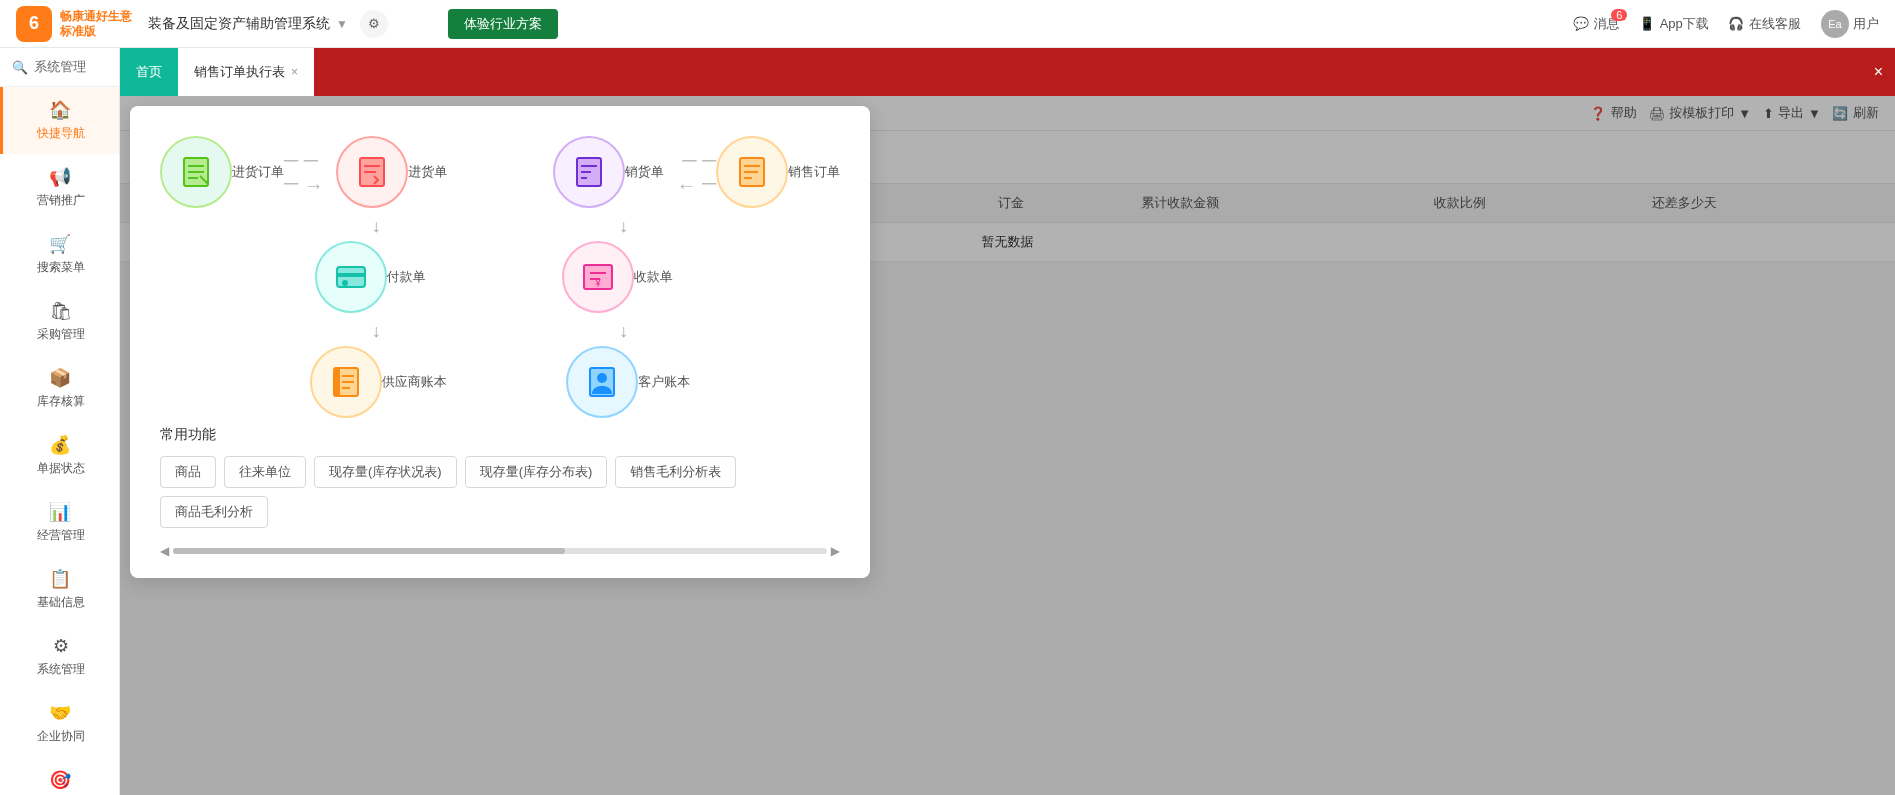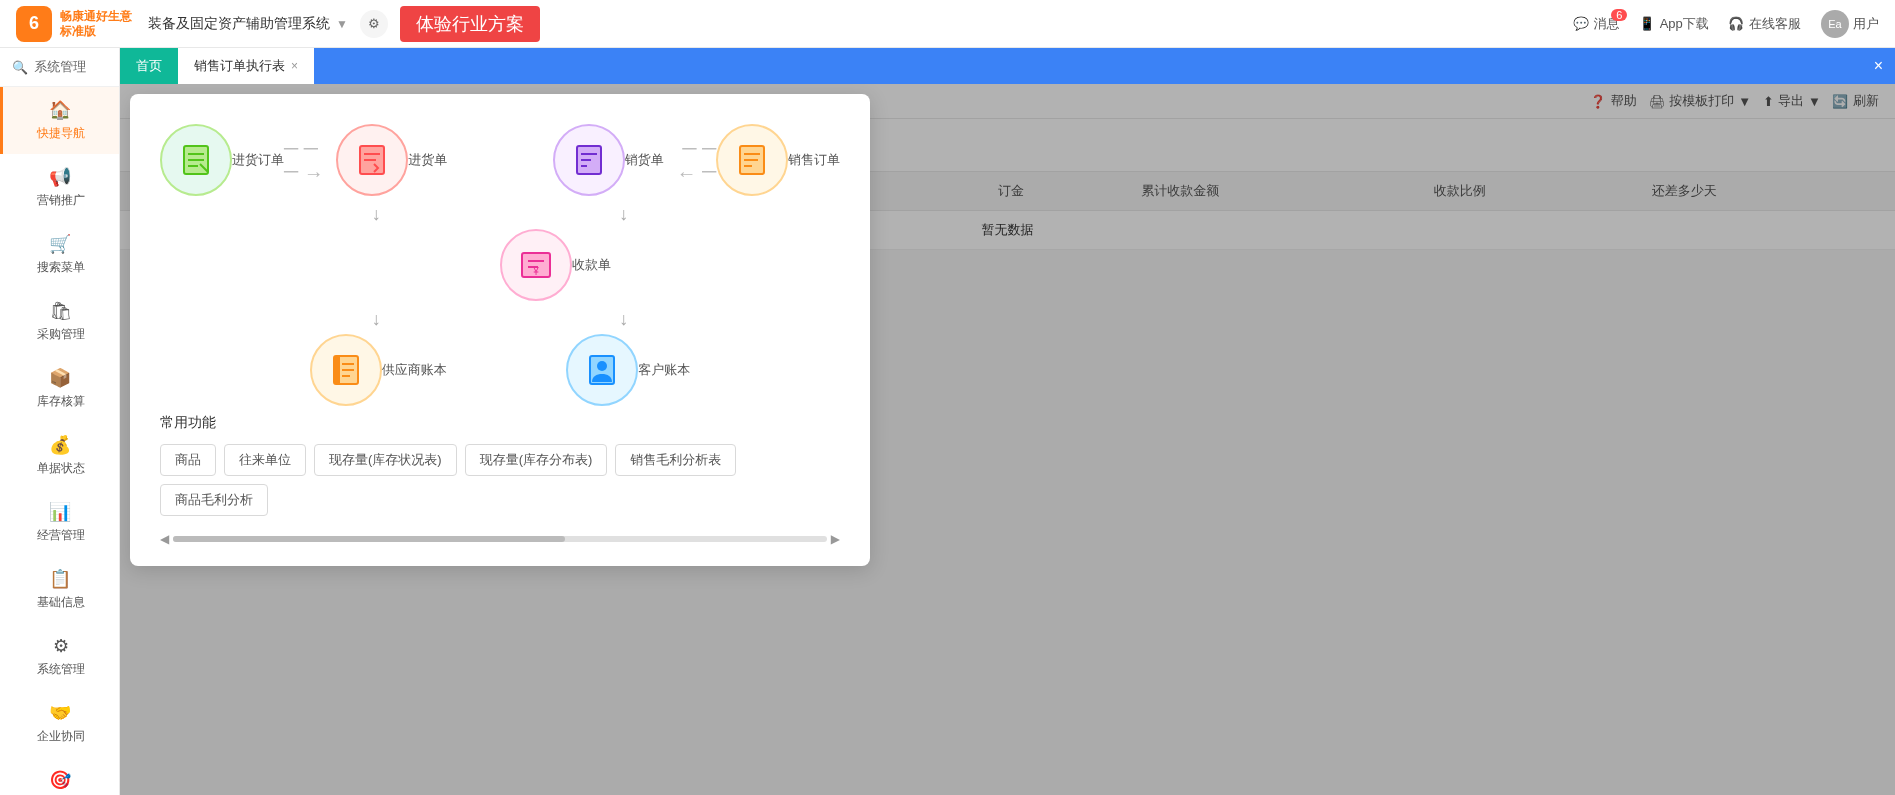--- a/index.html
+++ b/index.html
@@ -14,22 +14,22 @@
       background: #fff; border-bottom: 1px solid #e8e8e8;
       padding: 0 16px; gap: 12px; flex-shrink: 0;
     }
     .logo-area { display: flex; align-items: center; gap: 8px; width: 120px; }
     .logo-icon { width: 36px; height: 36px; background: #ff7c18; border-radius: 8px; display: flex; align-items: center; justify-content: center; color: #fff; font-size: 18px; font-weight: bold; }
     .logo-text { font-size: 12px; color: #ff7c18; font-weight: bold; line-height: 1.2; }
     .system-title { display: flex; align-items: center; gap: 6px; color: #333; font-size: 14px; font-weight: 500; }
     .title-dropdown { color: #999; font-size: 12px; cursor: pointer; }
     .gear-btn { width: 28px; height: 28px; border-radius: 50%; background: #f5f5f5; display: flex; align-items: center; justify-content: center; cursor: pointer; color: #666; }
     .experience-btn {
-      background: #ef4444; color: #fff; border: none; border-radius: 4px;
-      padding: 6px 16px; font-size: 18px; cursor: pointer;
+      background: #15803d; color: #fff; border: none; border-radius: 4px;
+      padding: 6px 16px; font-size: 13px; cursor: pointer; margin-left: 48px;
     }
     .header-right { margin-left: auto; display: flex; align-items: center; gap: 20px; }
     .header-action { display: flex; align-items: center; gap: 4px; color: #555; font-size: 13px; cursor: pointer; position: relative; }
     .badge { background: #ff4d4f; color: #fff; border-radius: 10px; font-size: 11px; padding: 0 5px; position: absolute; top: -6px; right: -8px; min-width: 16px; text-align: center; }
     .user-avatar { width: 28px; height: 28px; border-radius: 50%; background: #ccc; display: flex; align-items: center; justify-content: center; overflow: hidden; }
 
     
     .main-layout { display: flex; flex: 1; overflow: hidden; }
 
     
@@ -48,22 +48,22 @@
       border-left: 3px solid transparent;
     }
     .sidebar-item.active { background: #fff7f0; border-left-color: #ff7c18; color: #ff7c18; }
     .sidebar-item .si-icon { font-size: 18px; }
 
     
     .content-area { flex: 1; display: flex; flex-direction: column; overflow: hidden; }
 
     
     .tab-bar {
-      display: flex; align-items: center; background: #3b82f6;
-      height: 36px; flex-shrink: 0; padding-left: 0;
+      display: flex; align-items: center; background: #b91c1c;
+      height: 48px; flex-shrink: 0; padding-left: 0;
     }
     .tab-item {
       display: flex; align-items: center; gap: 6px;
       padding: 0 16px; height: 100%; cursor: pointer; font-size: 13px;
       color: rgba(255,255,255,0.85);
     }
     .tab-item.active { background: #fff; color: #333; }
     .tab-item.home { background: #0fb898; color: #fff; }
     .tab-close { font-size: 12px; color: #999; cursor: pointer; }
     .tab-bar-close { margin-left: auto; margin-right: 12px; color: #fff; cursor: pointer; font-size: 16px; }
@@ -429,20 +429,30 @@
               <div style="width:160px;text-align:center;color:#aaa;font-size:18px;">↓</div>
               <div style="width:160px;"></div>
               <div style="width:160px;text-align:center;color:#aaa;font-size:18px;">↓</div>
               <div style="width:40px;"></div>
               <div style="width:160px;"></div>
             </div>
 
             <div class="flow-mid-row">
               <div style="width:160px;"></div>
               <div style="width:40px;"></div>
+              <div class="flow-col">
+                <div class="flow-circle circle-teal">
+                  <svg width="36" height="36" viewBox="0 0 36 36" fill="none">
+                      <rect x="4" y="8" width="28" height="20" rx="3" fill="#87e8de" stroke="#13c2a8" stroke-width="2"></rect>
+                      <rect x="4" y="14" width="28" height="4" fill="#13c2a8"></rect>
+                      <circle cx="12" cy="24" r="3" fill="#13c2a8"></circle>
+                    </svg>
+                </div>
+                <span class="flow-label">付款单</span>
+              </div>
               <div style="width:160px;"></div>
               <div class="flow-col">
                 <div class="flow-circle circle-pink">
                   <svg width="36" height="36" viewBox="0 0 36 36" fill="none">
                       <rect x="4" y="6" width="28" height="24" rx="2" fill="#ffadd2" stroke="#eb2f96" stroke-width="2"></rect>
                       <line x1="10" y1="14" x2="26" y2="14" stroke="#eb2f96" stroke-width="2"></line>
                       <line x1="10" y1="20" x2="20" y2="20" stroke="#eb2f96" stroke-width="2"></line>
                       <text x="18" y="28" font-size="10" fill="#eb2f96" text-anchor="middle">¥</text>
                     </svg>
                 </div>

